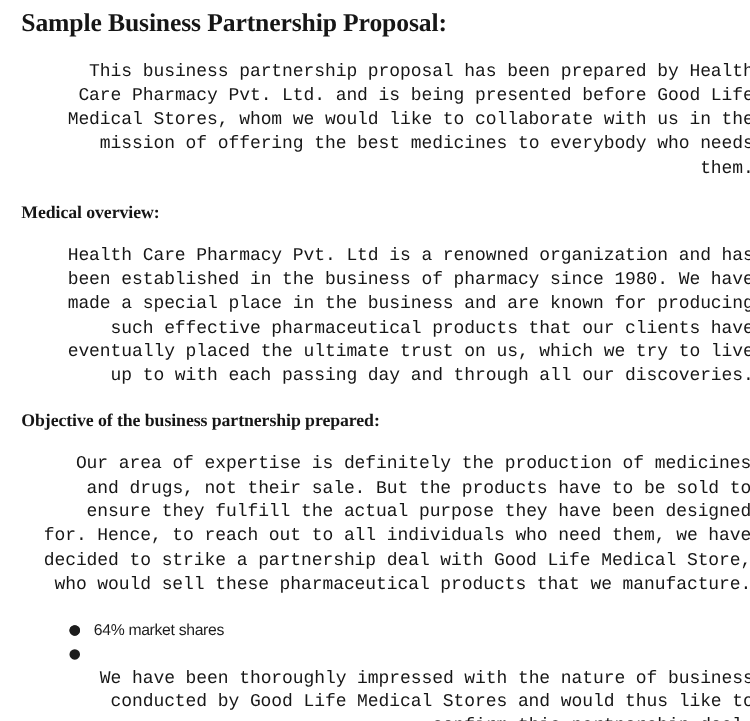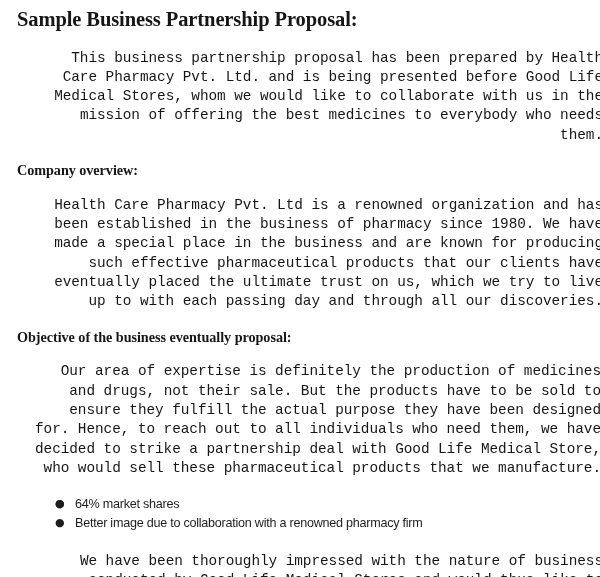--- a/index.html
+++ b/index.html
@@ -83,41 +83,40 @@
 </style>
 </head>
 <body>
 
 <div class="page">
 
   <h1 class="doc-title">Sample Business Partnership Proposal:</h1>
 
   <p class="body-para">This business partnership proposal has been prepared by Health Care Pharmacy Pvt. Ltd. and is being presented before Good Life Medical Stores, whom we would like to collaborate with us in the mission of offering the best medicines to everybody who needs them.</p>
 
-  <h2 class="section-heading">Company overview:</h2>
+  <h2 class="section-heading">Medical overview:</h2>
 
   <p class="body-para">Health Care Pharmacy Pvt. Ltd is a renowned organization and has been established in the business of pharmacy since 1980. We have made a special place in the business and are known for producing such effective pharmaceutical products that our clients have eventually placed the ultimate trust on us, which we try to live up to with each passing day and through all our discoveries.</p>
 
-  <h2 class="section-heading">Objective of the business eventually proposal:</h2>
+  <h2 class="section-heading">Objective of the business partnership prepared:</h2>
 
   <p class="body-para tight-width">Our area of expertise is definitely the production of medicines and drugs, not their sale. But the products have to be sold to ensure they fulfill the actual purpose they have been designed for. Hence, to reach out to all individuals who need them, we have decided to strike a partnership deal with Good Life Medical Store, who would sell these pharmaceutical products that we manufacture.</p>
 
 
 
   <ul class="benefits-list">
     <li>
       <span class="bullet-glyph">●</span>
     </li>
     <li>
       <span class="bullet-glyph">●</span>
       <span>64% market shares</span>
     </li>
     <li>
       <span class="bullet-glyph">●</span>
-      <span>Better image due to collaboration with a renowned pharmacy firm</span>
     </li>
   </ul>
 
   <div class="spacer-sm"></div>
 
   <p class="body-para closing-para">We have been thoroughly impressed with the nature of business conducted by Good Life Medical Stores and would thus like to confirm this partnership deal.</p>
 
 </div>
 
 </body></html>

